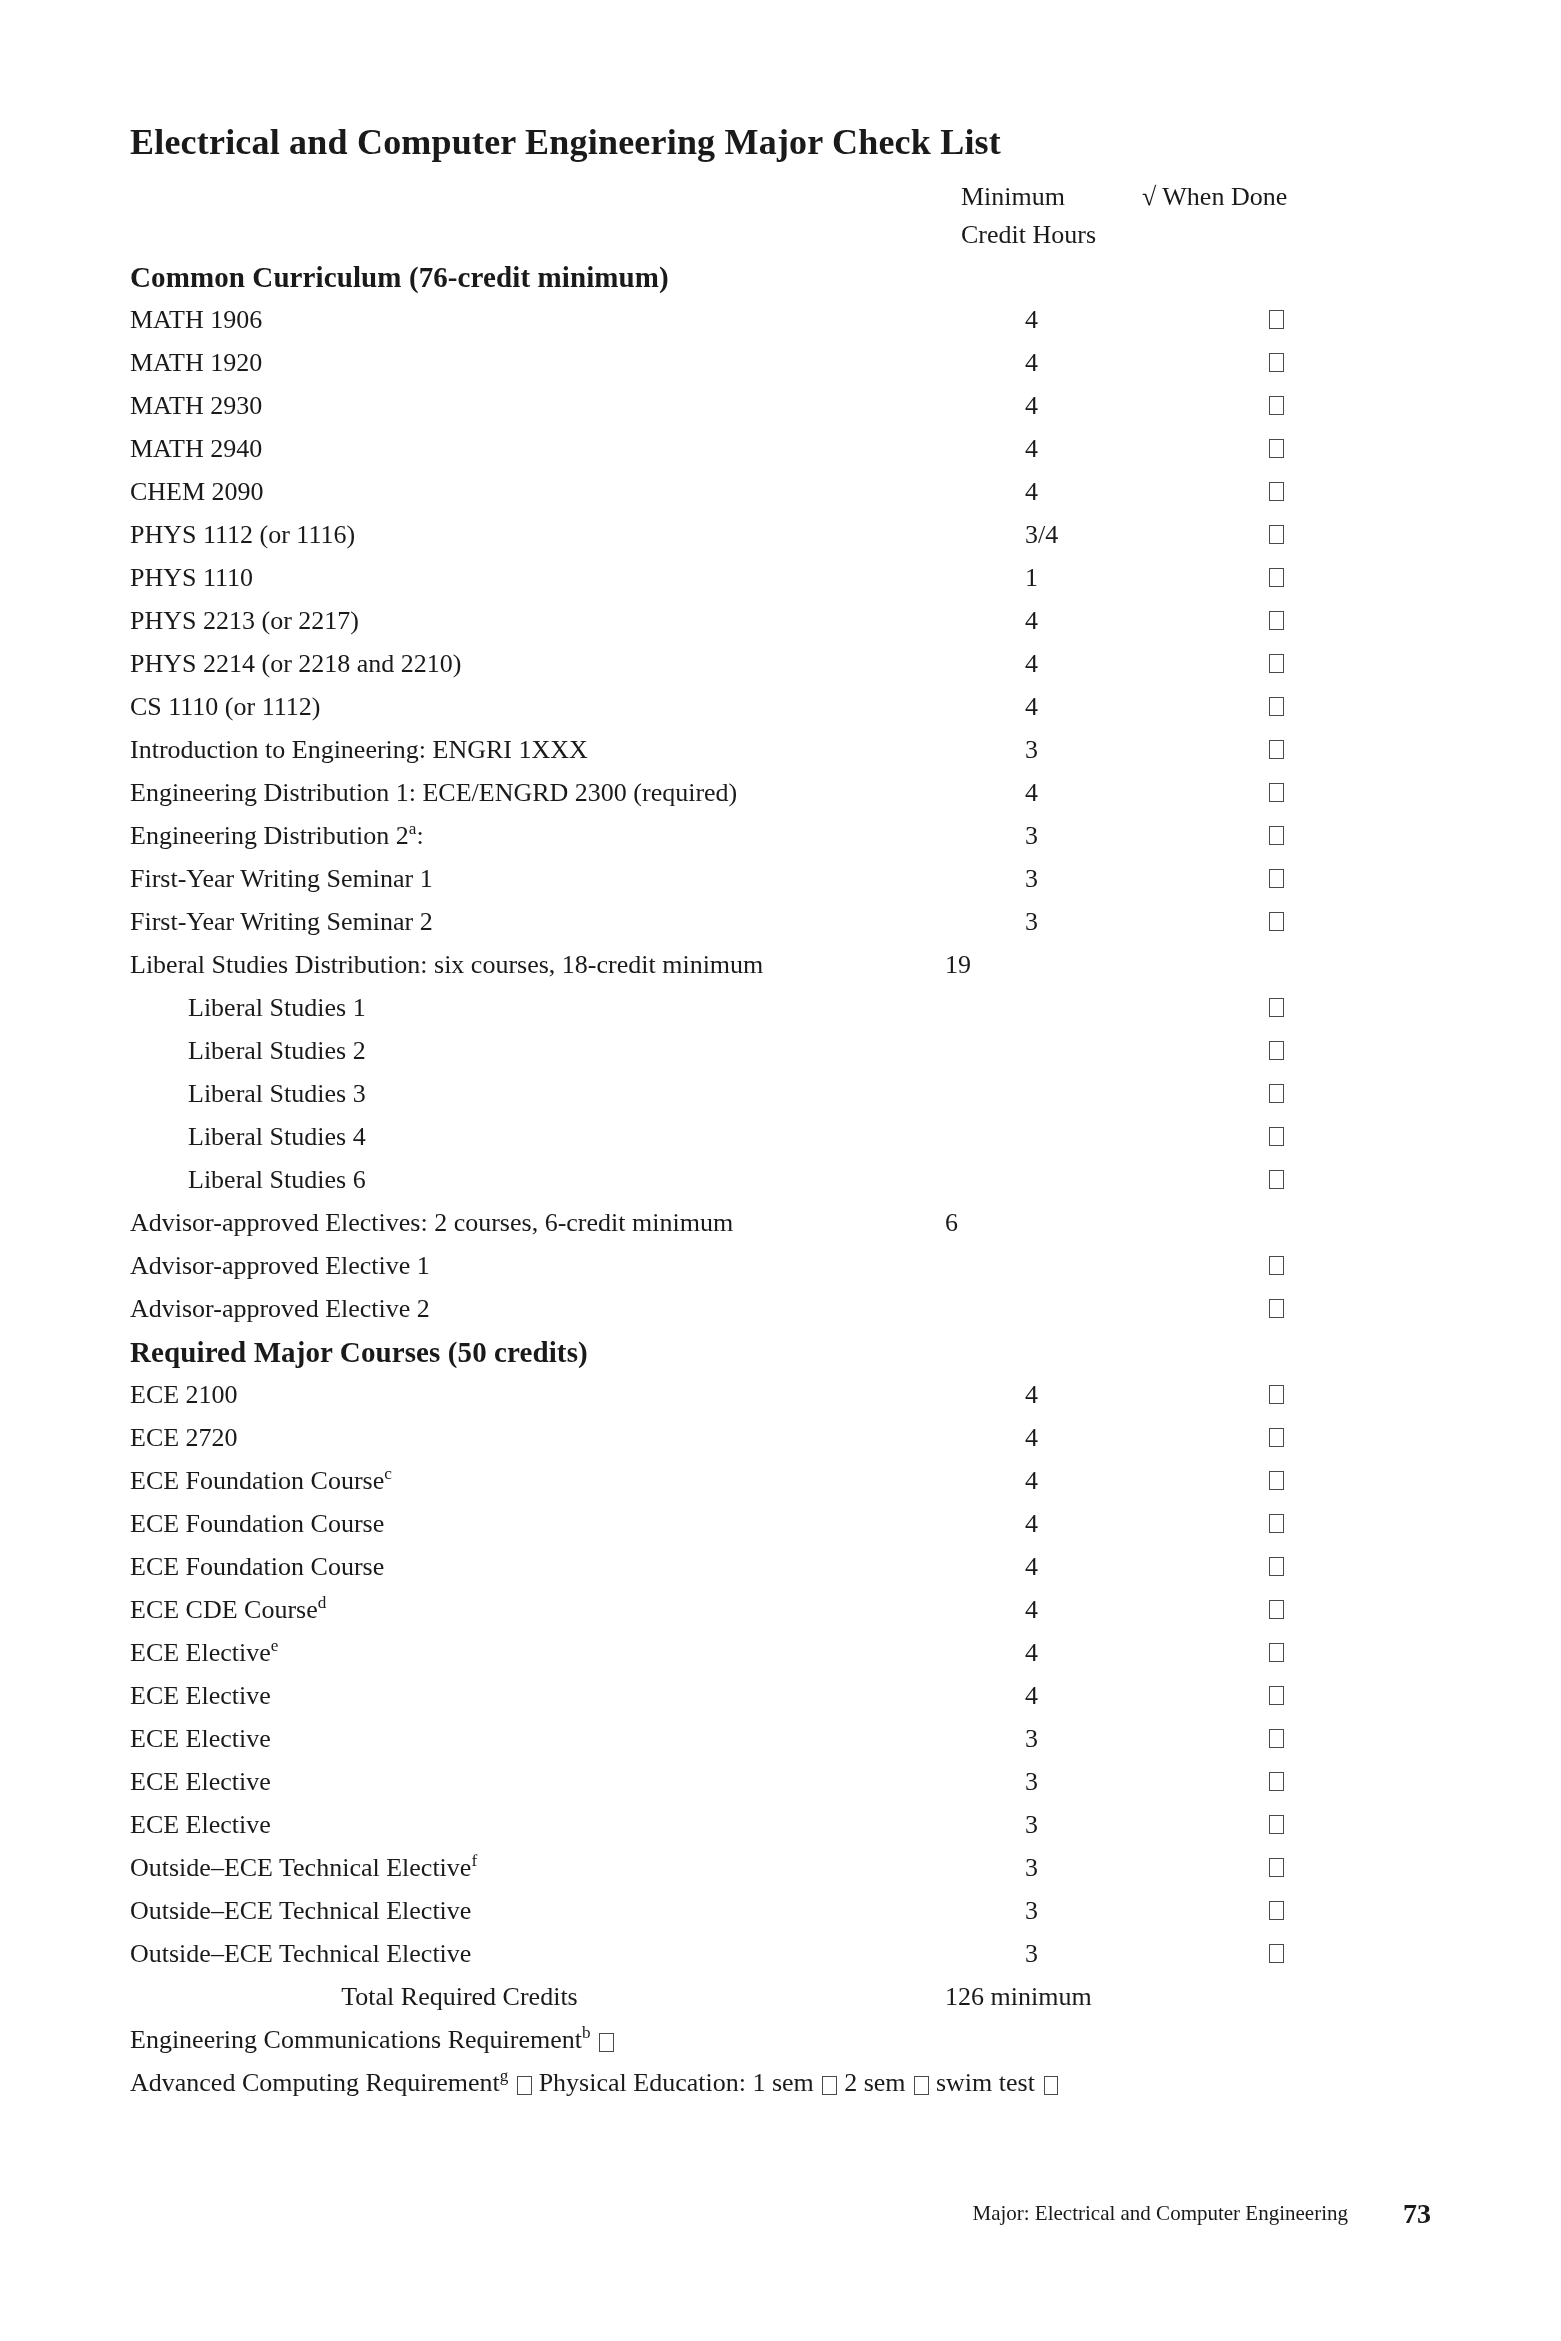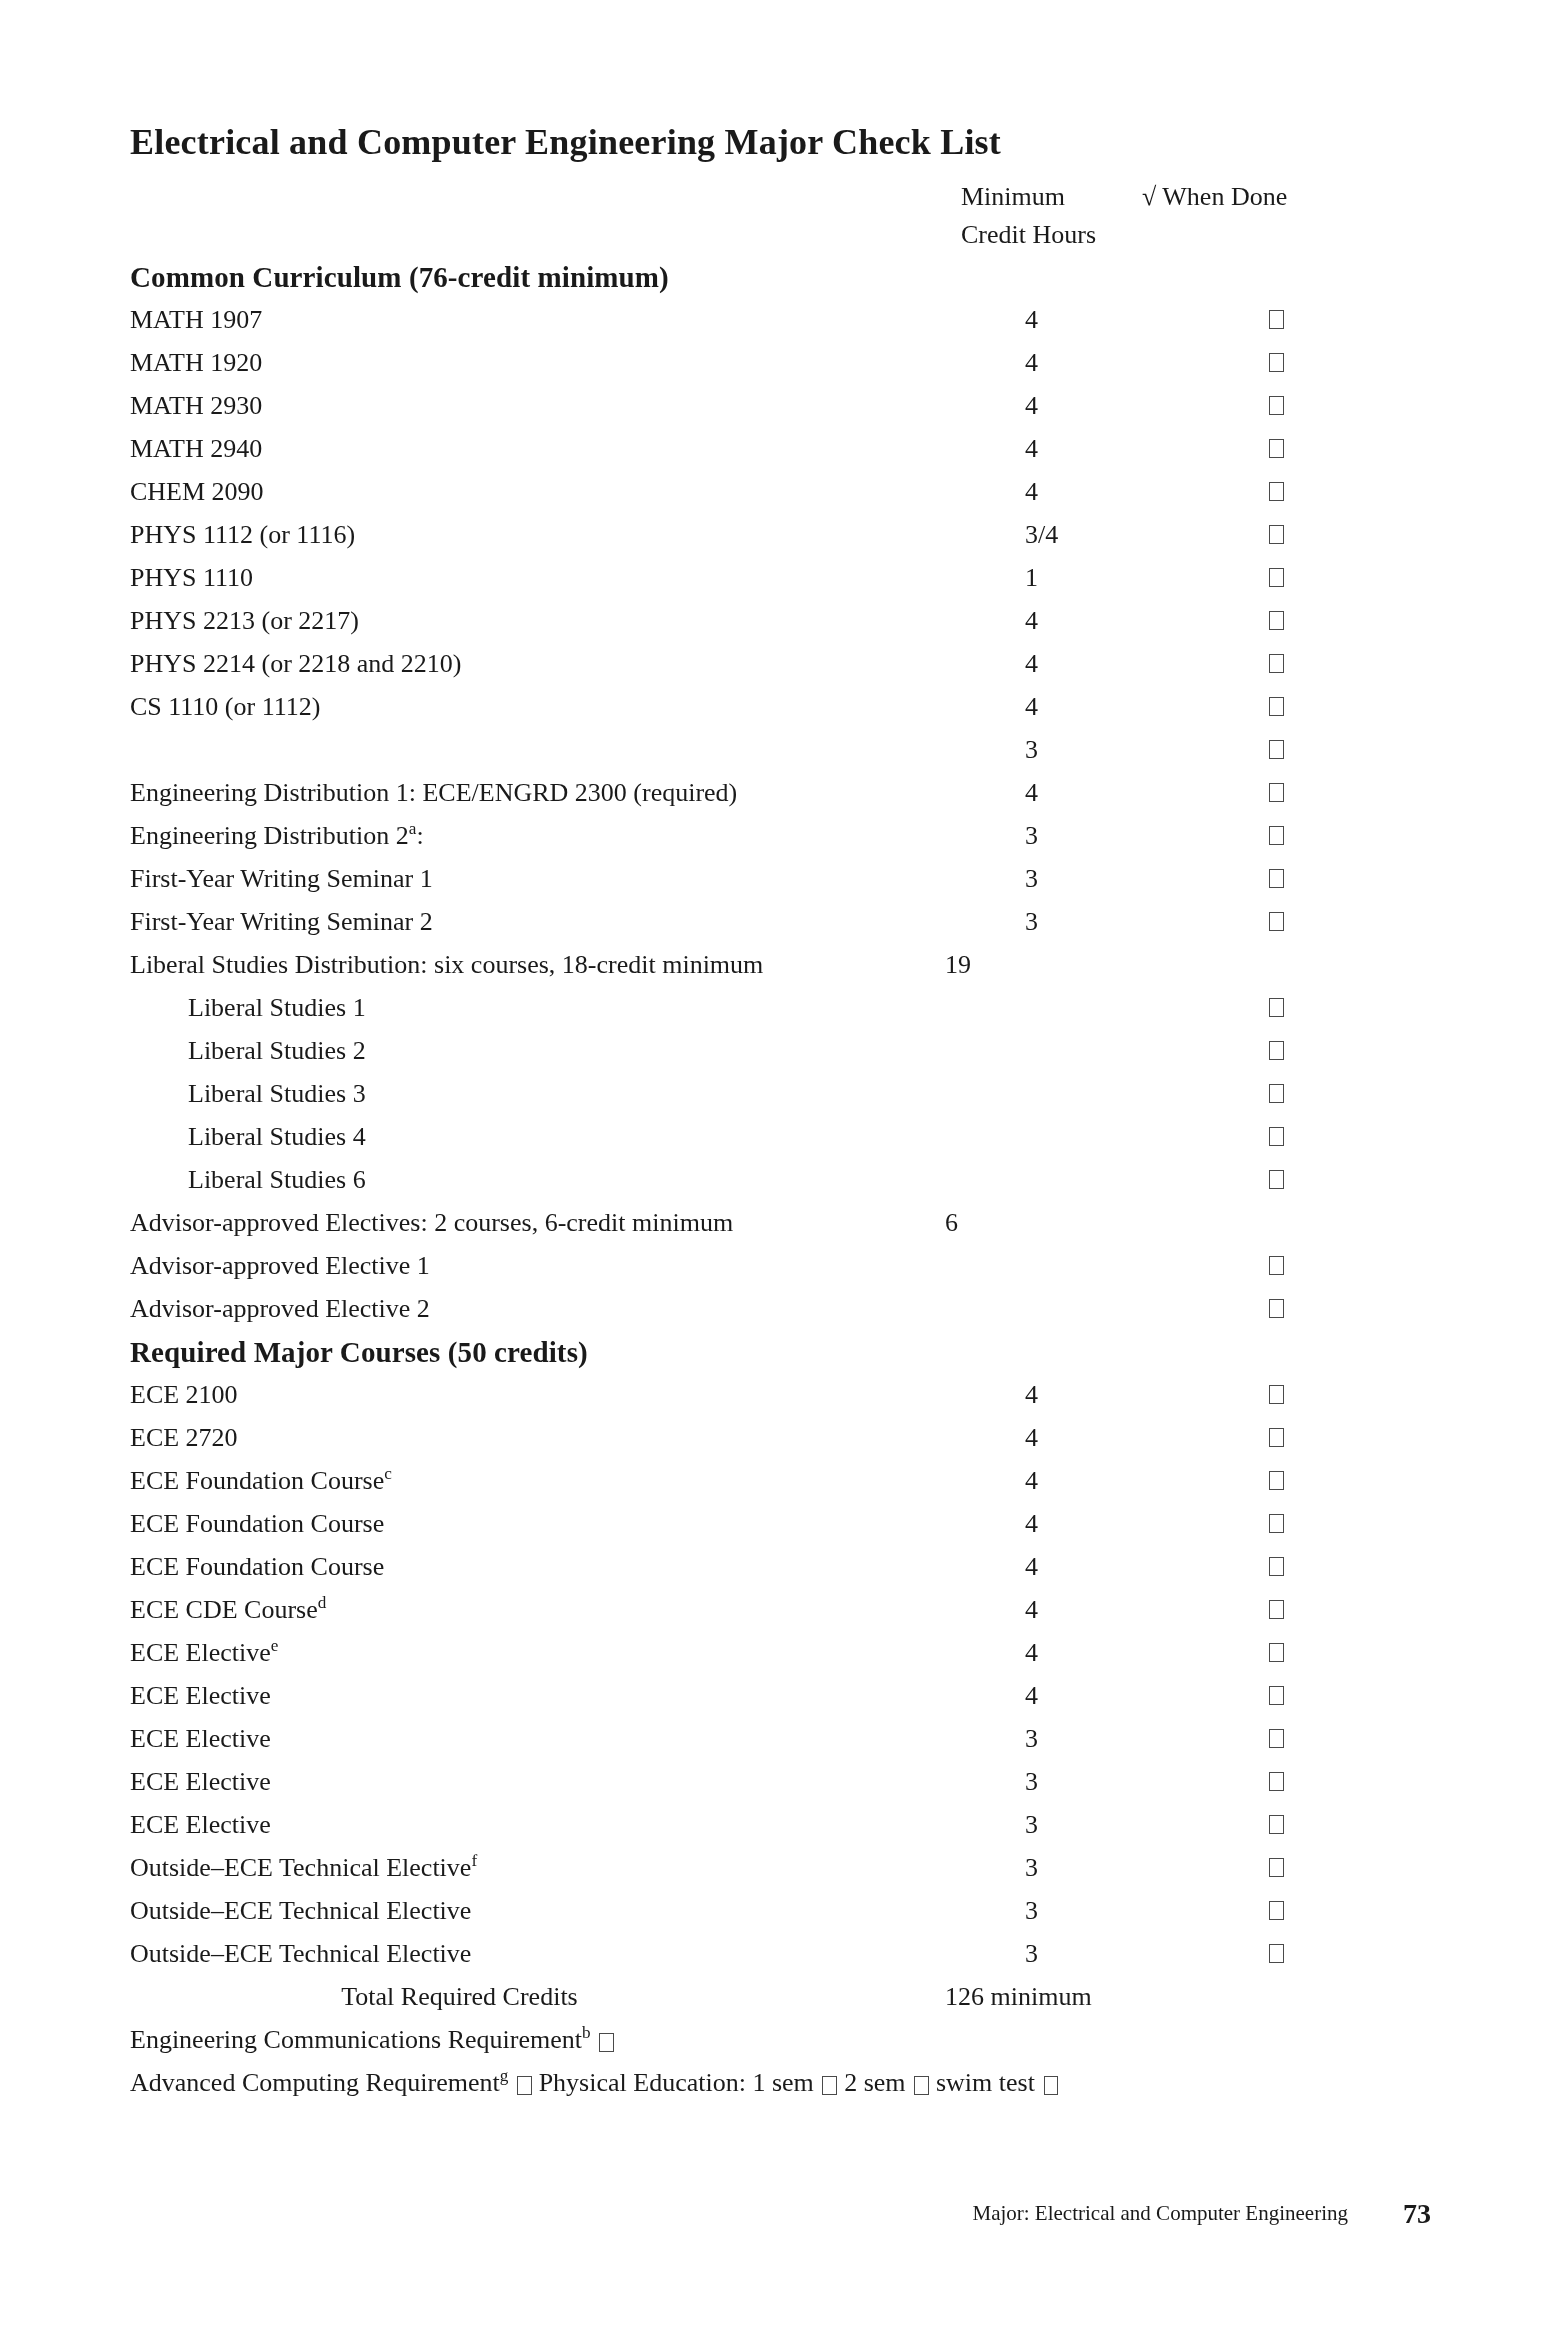--- a/index.html
+++ b/index.html
@@ -160,21 +160,21 @@
     <div>Credit Hours</div>
   </div>
 
   <div class="col-head-done">√ When Done</div>
 
   <div class="list" id="list-root">
       <div class="row">
         <div class="label section">Common Curriculum (76-credit minimum)</div>
       </div>
       <div class="row">
-        <div class="label">MATH 1907</div>
+        <div class="label">MATH 1906</div>
         <div class="credits">4</div>
         <div class="box-cell"><span class="chk"></span></div>
       </div>
       <div class="row">
         <div class="label">MATH 1920</div>
         <div class="credits">4</div>
         <div class="box-cell"><span class="chk"></span></div>
       </div>
       <div class="row">
         <div class="label">MATH 2930</div>
@@ -210,20 +210,21 @@
         <div class="label">PHYS 2214 (or 2218 and 2210)</div>
         <div class="credits">4</div>
         <div class="box-cell"><span class="chk"></span></div>
       </div>
       <div class="row">
         <div class="label">CS 1110 (or 1112)</div>
         <div class="credits">4</div>
         <div class="box-cell"><span class="chk"></span></div>
       </div>
       <div class="row">
+        <div class="label">Introduction to Engineering: ENGRI 1XXX</div>
         <div class="credits">3</div>
         <div class="box-cell"><span class="chk"></span></div>
       </div>
       <div class="row">
         <div class="label">Engineering Distribution 1: ECE/ENGRD 2300 (required)</div>
         <div class="credits">4</div>
         <div class="box-cell"><span class="chk"></span></div>
       </div>
       <div class="row">
         <div class="label">Engineering Distribution 2<sup>a</sup>:</div>

